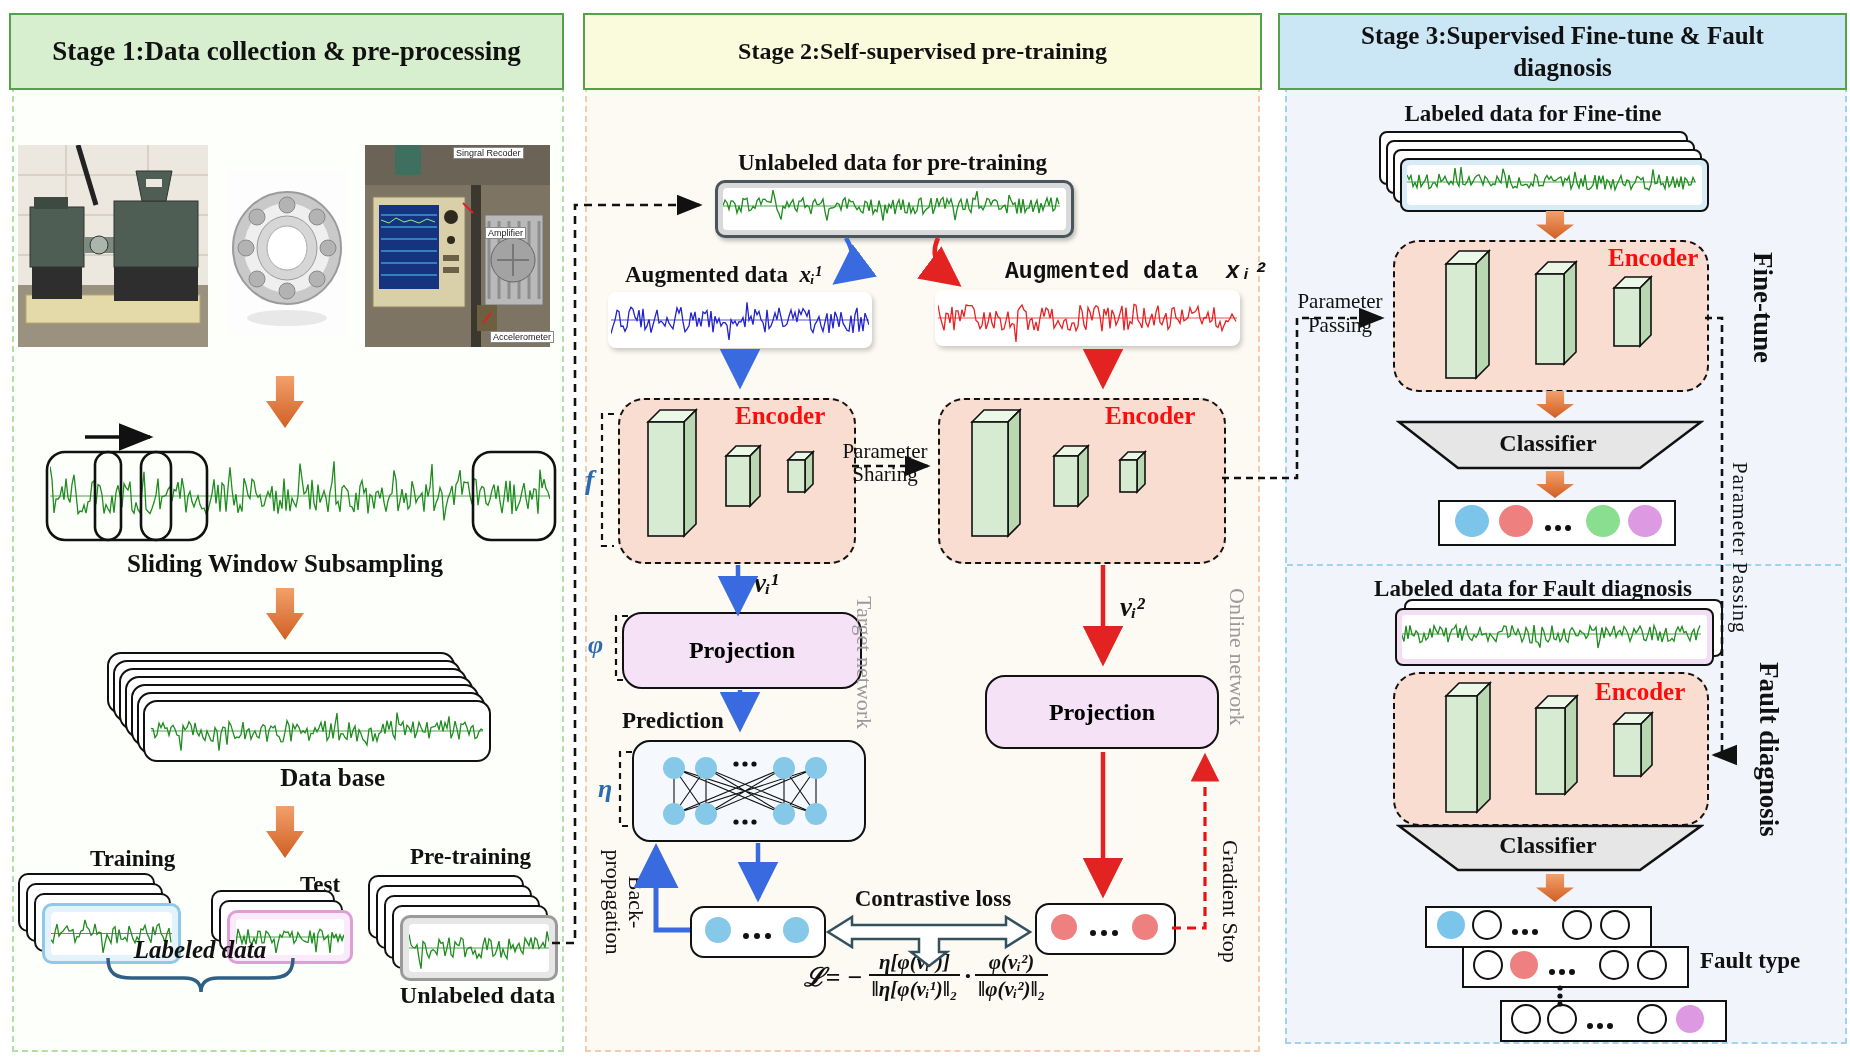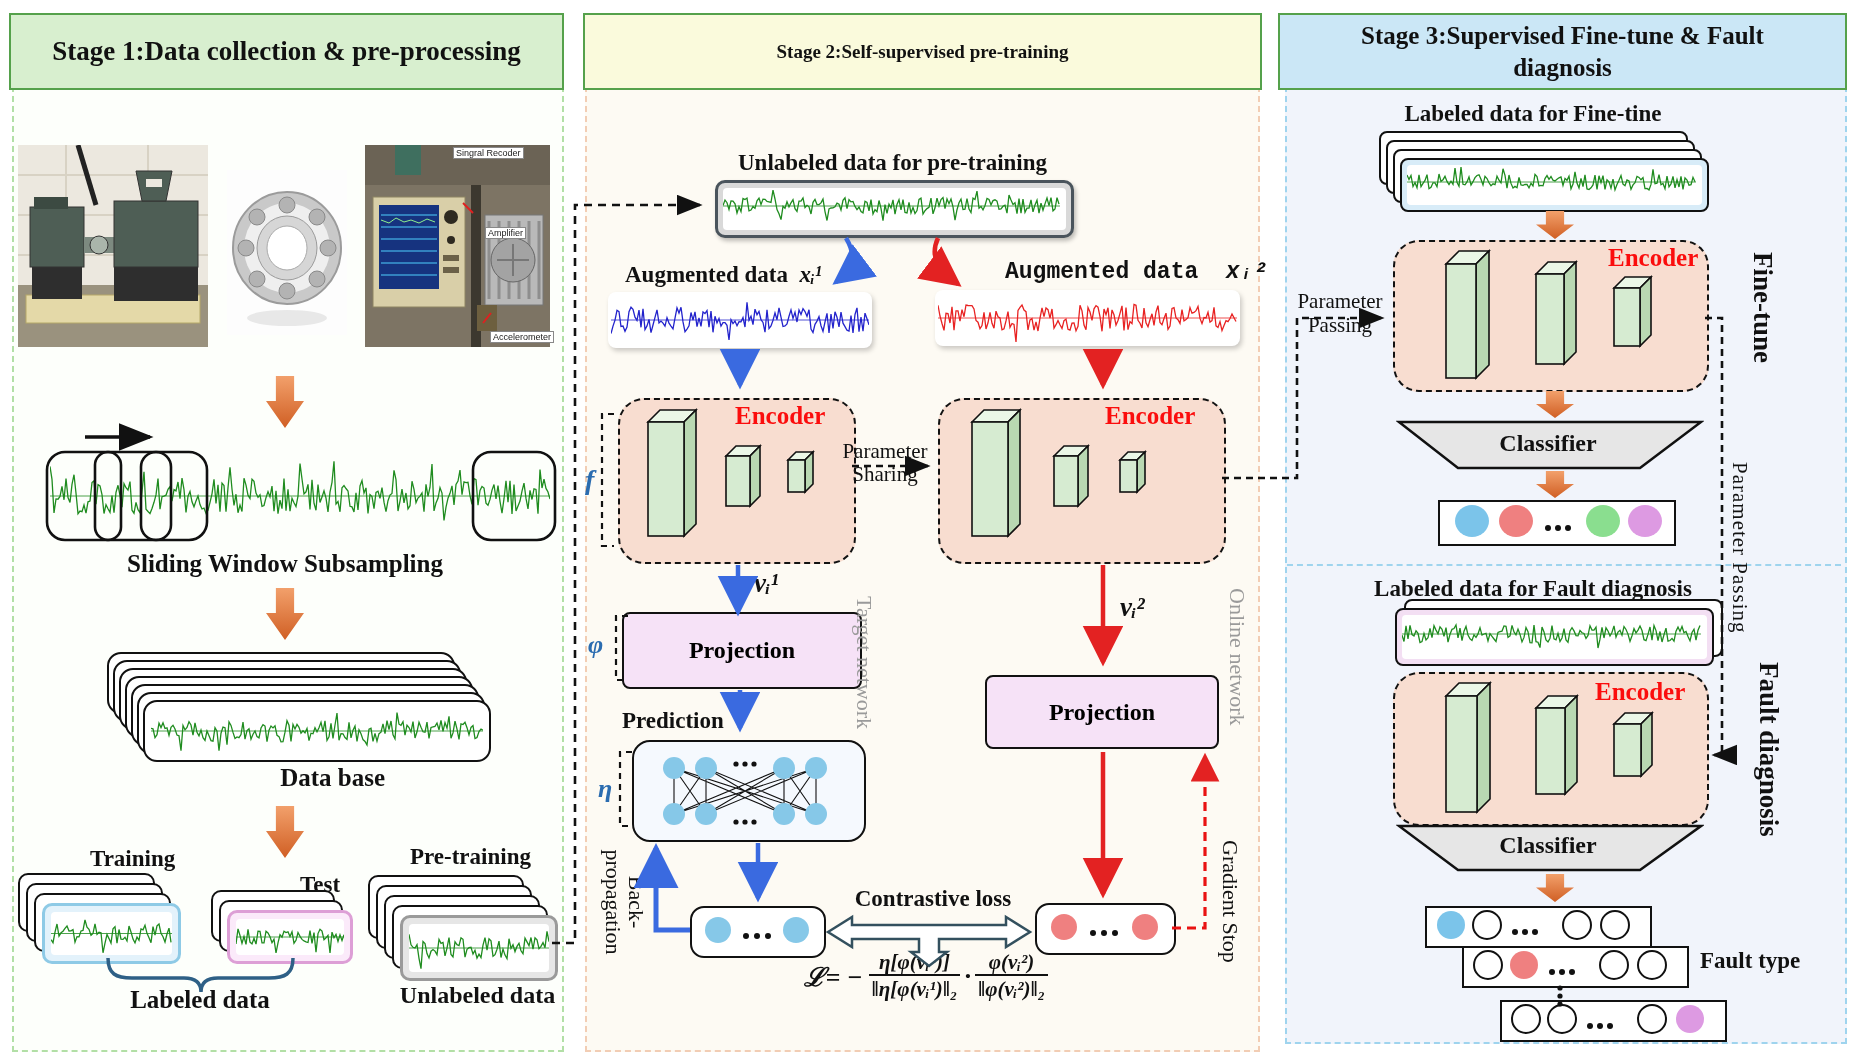--- a/index.html
+++ b/index.html
@@ -11,21 +11,21 @@
        font-weight:bold;text-align:center;color:#111;}
   .lbl{position:absolute;font-weight:bold;color:#111;white-space:nowrap;}
   .cen{text-align:center;}
   .card{position:absolute;background:#fff;border:2.5px solid #111;border-radius:10px;}
   .cardwave{position:absolute;inset:6px;background:#fff;border-radius:4px;overflow:hidden;}
   .wave{position:absolute;overflow:hidden;}
   .oarr{position:absolute;width:38px;background:linear-gradient(180deg,#f2a06b 0%,#d05f24 100%);
         clip-path:polygon(26% 0,74% 0,74% 48%,100% 48%,50% 100%,0 48%,26% 48%);}
   .enc{position:absolute;background:#f8ddd0;border:2.5px dashed #111;border-radius:26px;}
   .encl{position:absolute;font-weight:bold;color:#fb0d0d;white-space:nowrap;}
-  .proj{position:absolute;background:#f6e2f7;border:2px solid #111;border-radius:8px;
+  .proj{position:absolute;background:#f6e2f7;border:2px solid #111;border-radius:20px;
         display:flex;align-items:center;justify-content:center;font-weight:bold;font-size:24px;}
   .vtxt{position:absolute;transform:rotate(90deg);transform-origin:left top;white-space:nowrap;}
   .gray{color:#9a9a9a;}
   .emb{position:absolute;background:#fff;border:2.5px solid #111;border-radius:14px;}
   .crow{position:absolute;background:#fff;border:2px solid #111;}
   .greek{position:absolute;color:#2b6cb0;font-weight:bold;font-style:italic;}
   .frac{display:inline-flex;flex-direction:column;text-align:center;margin:0 4px;line-height:1.15;}
   .frac .den{border-top:2.2px solid #111;padding:1px 3px 0 3px;}
   .ittag{font-style:italic;font-weight:bold;}
   .photolbl{position:absolute;background:#fff;border:1px solid #888;color:#222;font-size:9px;
@@ -38,21 +38,21 @@
 <div id="canvas">
 
   <div class="panel" style="left:12px;top:86px;width:548px;height:962px;border-color:#b2dfa6;background:#fdfffb;"></div>
   <div class="panel" style="left:585px;top:86px;width:671px;height:962px;border-color:#f2cdb4;background:#fdfaf3;"></div>
   <div class="panel" style="left:1285px;top:86px;width:558px;height:954px;border-color:#9fd4ee;background:#f1f4fb;"></div>
   <div class="abs" style="left:1287px;top:564px;width:554px;border-top:2px dashed #9fd4ee;"></div>
 
   <div class="hdr" style="left:9px;top:13px;width:551px;height:73px;background:#d8efcf;font-size:27px;">
     <span>Stage 1:Data collection &amp; pre-processing</span>
   </div>
-  <div class="hdr" style="left:583px;top:13px;width:675px;height:73px;background:#fafadc;font-size:19px;text-align:center;">
+  <div class="hdr" style="left:583px;top:13px;width:675px;height:73px;background:#fafadc;font-size:24px;text-align:center;">
     <span>Stage 2:Self-supervised pre-training</span>
   </div>
   <div class="hdr" style="left:1278px;top:13px;width:565px;height:73px;background:#cbe7f6;font-size:25px;flex-direction:column;line-height:1.25;">
     <div>Stage 3:Supervised Fine-tune &amp; Fault</div>
     <div>diagnosis</div>
   </div>
 
   <div class="abs" style="left:18px;top:145px;width:190px;height:202px;">
     <svg width="190" height="202" viewBox="0 0 190 202">
       <rect width="190" height="202" fill="#ece8df"></rect>
@@ -205,21 +205,21 @@
   <div class="card" style="left:400px;top:915px;width:152px;height:60px;border:3px solid #9a9a9a;background:#e6e6e6;">
     <div class="cardwave">
         <div class="wave" style="inset:0;width:140px;height:48px;">
           <svg width="140" height="48">
             <polyline points="0,10.3 2,20.8 4,23.3 6,24.0 8,20.7 10,34.3 12,44.7 14,17.5 16,19.6 18,29.6 20,33.9 22,27.2 24,25.6 26,27.1 28,30.7 30,15.5 32,19.4 34,18.4 36,31.8 38,24.1 40,13.5 42,30.5 44,33.0 46,17.7 48,20.7 50,21.6 52,13.8 54,15.3 56,33.2 58,25.3 60,23.7 62,23.3 64,30.1 66,26.3 68,34.1 70,30.2 72,33.6 74,21.2 76,13.6 78,26.2 80,14.8 82,16.8 84,32.3 86,30.7 88,25.2 90,17.1 92,33.5 94,25.1 96,31.1 98,34.6 100,14.7 102,24.3 104,20.6 106,27.6 108,22.4 110,19.3 112,26.8 114,29.7 116,14.1 118,17.9 120,21.6 122,13.5 124,25.2 126,13.8 128,15.8 130,24.6 132,22.4 134,18.6 136,23.7 138,7.3 140,17.7 " fill="none" stroke="#1f8c1f" stroke-width="1.3"></polyline>
             <line x1="0" y1="24" x2="140" y2="24" stroke="#1f8c1f" stroke-width="0.8"></line>
           </svg>
         </div>
       </div>
   </div>
-  <div class="lbl cen" style="left:110px;top:986px;width:180px;font-size:25px;">Labeled data</div>
+  <div class="lbl cen" style="left:110px;top:936px;width:180px;font-size:25px;font-style:italic;">Labeled data</div>
   <div class="lbl cen" style="left:395px;top:982px;width:165px;font-size:24px;">Unlabeled data</div>
 
   <div class="lbl cen" style="left:715px;top:150px;width:355px;font-size:23px;">Unlabeled data for pre-training</div>
   <div class="abs" style="left:715px;top:180px;width:353px;height:52px;background:#d9d9d9;border:3px solid #4a545c;border-radius:10px;box-shadow:2px 3px 4px rgba(0,0,0,.25);">
     <div class="cardwave" style="inset:5px;">
         <div class="wave" style="inset:0;width:337px;height:36px;">
           <svg width="337" height="36">
             <polyline points="0,17.5 2,12.1 4,14.7 6,21.4 8,12.9 10,13.2 12,15.9 14,25.0 16,18.7 18,23.5 20,10.6 22,11.6 24,10.1 26,22.9 28,22.0 30,18.6 32,20.4 34,12.8 36,10.1 38,16.4 40,11.1 42,11.4 44,13.5 46,13.8 48,14.4 50,2.1 52,11.0 54,21.5 56,25.7 58,31.6 60,18.3 62,20.3 64,13.7 66,18.9 68,14.8 70,11.6 72,20.7 74,23.5 76,13.1 78,13.1 80,10.0 82,19.5 84,17.3 86,18.8 88,26.0 90,14.3 92,11.4 94,16.6 96,16.5 98,14.9 100,11.1 102,23.6 104,32.5 106,20.9 108,20.0 110,19.8 112,18.7 114,15.2 116,16.2 118,22.1 120,12.4 122,9.8 124,20.7 126,11.7 128,13.9 130,13.4 132,18.4 134,21.6 136,19.1 138,23.6 140,24.9 142,13.3 144,14.4 146,22.9 148,11.6 150,26.0 152,21.7 154,23.7 156,12.5 158,20.3 160,32.6 162,16.7 164,25.4 166,16.2 168,20.0 170,11.8 172,26.2 174,16.4 176,11.7 178,22.0 180,11.7 182,24.5 184,24.9 186,14.3 188,25.0 190,19.4 192,25.5 194,22.5 196,11.4 198,10.1 200,26.0 202,22.7 204,20.6 206,19.3 208,10.2 210,25.9 212,19.8 214,10.2 216,17.8 218,11.5 220,9.5 222,20.6 224,11.0 226,15.7 228,11.1 230,18.8 232,32.1 234,21.7 236,14.7 238,11.2 240,21.6 242,21.2 244,10.5 246,21.1 248,24.6 250,10.2 252,11.5 254,3.1 256,20.2 258,18.5 260,21.8 262,17.5 264,10.5 266,11.5 268,16.8 270,12.6 272,11.8 274,13.1 276,21.3 278,21.0 280,18.3 282,17.2 284,25.1 286,7.0 288,12.1 290,16.5 292,14.8 294,25.7 296,10.6 298,25.2 300,11.2 302,24.4 304,20.2 306,20.1 308,11.8 310,23.8 312,16.9 314,12.2 316,25.2 318,15.1 320,22.2 322,15.9 324,10.0 326,17.6 328,9.7 330,22.9 332,21.0 334,9.7 336,16.1 " fill="none" stroke="#1f8c1f" stroke-width="1.3"></polyline>
             <line x1="0" y1="18" x2="337" y2="18" stroke="#1f8c1f" stroke-width="0.8"></line>
           </svg>

